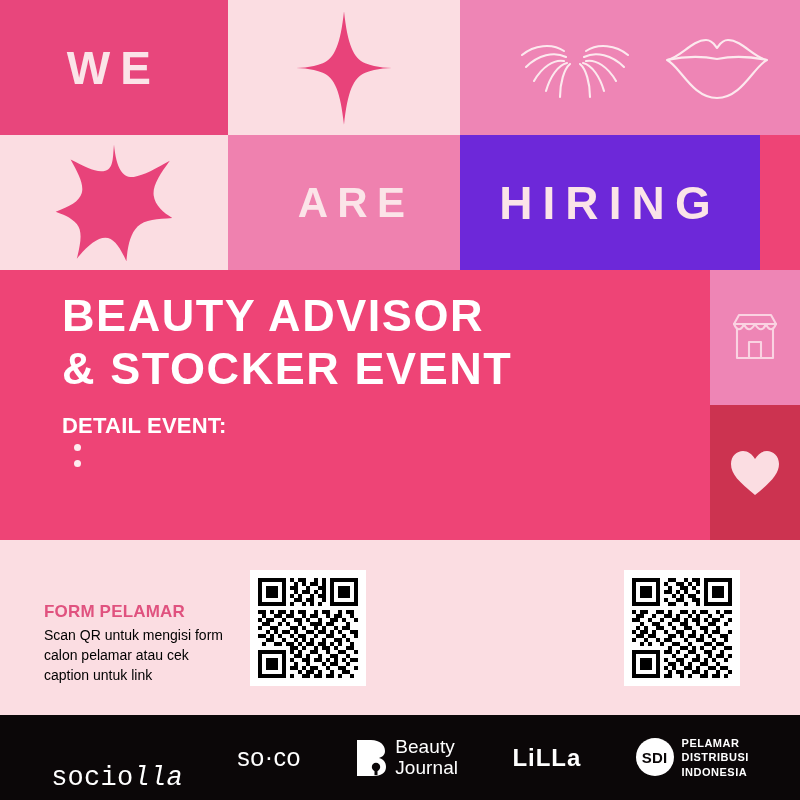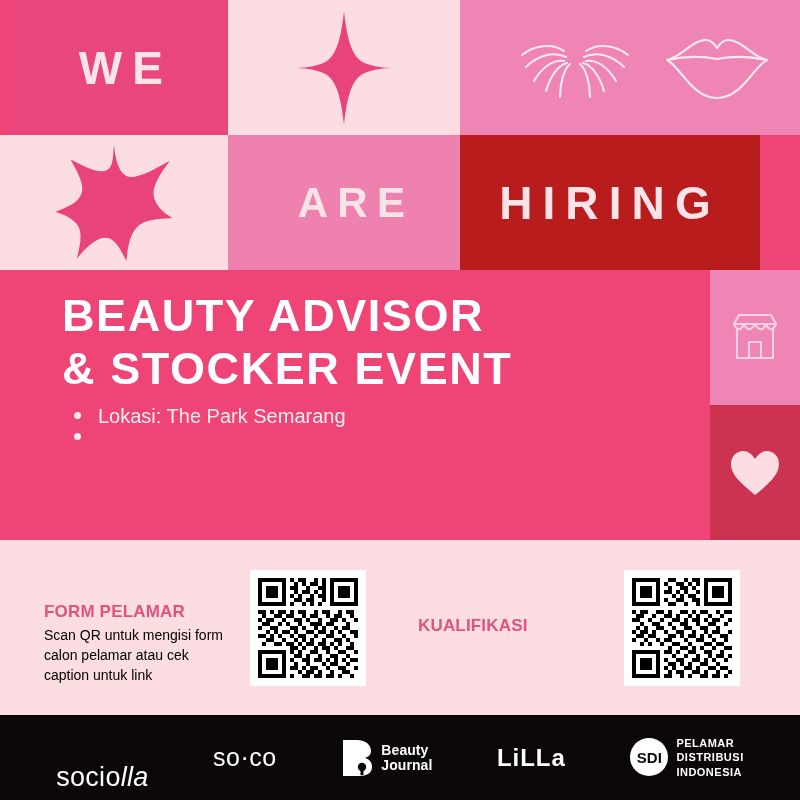--- a/index.html
+++ b/index.html
@@ -25,26 +25,26 @@
     width: 800px;
     height: 270px;
   }
   .cell {
     position: absolute;
     display: flex;
     align-items: center;
     justify-content: center;
     overflow: hidden;
   }
-  .cell-we   { left: 12px;   top: 0;   width: 228px; height: 135px; background: #E8467C; }
+  .cell-we   { left: 0;   top: 0;   width: 228px; height: 135px; background: #E8467C; }
   .cell-spark{ left: 228px; top: 0; width: 232px; height: 135px; background: #FBDDE2; }
   .cell-face { left: 460px; top: 0; width: 340px; height: 135px; background: #EE85B5; }
   .cell-star { left: 0;   top: 135px; width: 228px; height: 135px; background: #FBDDE2; }
   .cell-are  { left: 228px; top: 135px; width: 256px; height: 135px; background: #EF81AF; }
-  .cell-hire { left: 460px; top: 135px; width: 300px; height: 135px; background: #b91c1c; }
+  .cell-hire { left: 460px; top: 135px; width: 300px; height: 135px; background: #6d28d9; }
 
   .word {
     color: #FBE4E8;
     font-weight: bold;
     letter-spacing: 0.22em;
     line-height: 1;
     font-family: "Liberation Sans", sans-serif;
   }
   .word-we    { font-size: 46px; }
   .word-are   { font-size: 42px; }
@@ -185,35 +185,35 @@
     height: 85px;
     background: #0B0708;
     display: flex;
     align-items: center;
     justify-content: space-around;
     padding: 0 24px;
     box-sizing: border-box;
   }
   .logo { display: flex; align-items: center; color: #ffffff; }
   .logo-sociolla {
-    font-family: Liberation Sans, sans-serif;
+    font-family: Liberation Mono, monospace;
     font-size: 27px;
     letter-spacing: 0.01em;
     margin-top: 40px;
   }
   .logo-sociolla .ital { font-style: italic; }
   .logo-soco {
     font-size: 25px;
     font-weight: normal;
     letter-spacing: 0.02em;
   }
   .logo-bj { gap: 8px; }
   .logo-bj-text {
-    font-size: 14px;
-    font-weight: bold;
+    font-size: 19px;
+    font-weight: normal;
     line-height: 1.06;
     letter-spacing: 0.005em;
   }
   .logo-lilla {
     font-size: 24px;
     font-weight: bold;
     letter-spacing: 0.04em;
   }
   .logo-sdi { gap: 8px; }
   .sdi-circle {
@@ -308,24 +308,24 @@
 
     <div class="side-col side-heart">
       <svg width="52" height="48" viewBox="0 0 52 48">
         <path d="M26 46 C10 33 2 25 2 15 C2 7 8 2 14 2 C19 2 23 5 26 10 C29 5 33 2 38 2 C44 2 50 7 50 15 C50 25 42 33 26 46 Z" fill="#FBDDE2"></path>
       </svg>
     </div>
 
     <div class="main-inner">
       <div class="headline">BEAUTY ADVISOR</div>
       <div class="headline">&amp; STOCKER EVENT</div>
+      <div class="detail-label">DETAIL EVENT:</div>
       <ul class="bullets">
         <li class="bullet">
           <span class="dot"></span>
-          <span>Lokasi: The Park Semarang</span>
         </li>
         <li class="bullet">
           <span class="dot"></span>
         </li>
       </ul>
     </div>
   </div>
 
   <div class="qr-section">
 
@@ -501,21 +501,20 @@
               <rect x="17" y="24" width="2" height="1"></rect>
               <rect x="20" y="24" width="1" height="1"></rect>
               <rect x="23" y="24" width="1" height="1"></rect>
           </g>
         </svg>
       </div>
     </div>
 
     <div class="qr-block right">
       <div class="qr-text">
-        <div class="qr-title">KUALIFIKASI</div>
       </div>
       <div class="qr-img">
         <svg width="100" height="100" viewBox="0 0 25 25" shape-rendering="crispEdges">
           <rect width="25" height="25" fill="#ffffff"></rect>
           <g fill="#000000">
             <rect x="0" y="0" width="7" height="1"></rect>
               <rect x="0" y="6" width="7" height="1"></rect>
             <rect x="0" y="0" width="1" height="7"></rect>
               <rect x="6" y="0" width="1" height="7"></rect>
             <rect x="2" y="2" width="3" height="3"></rect>

